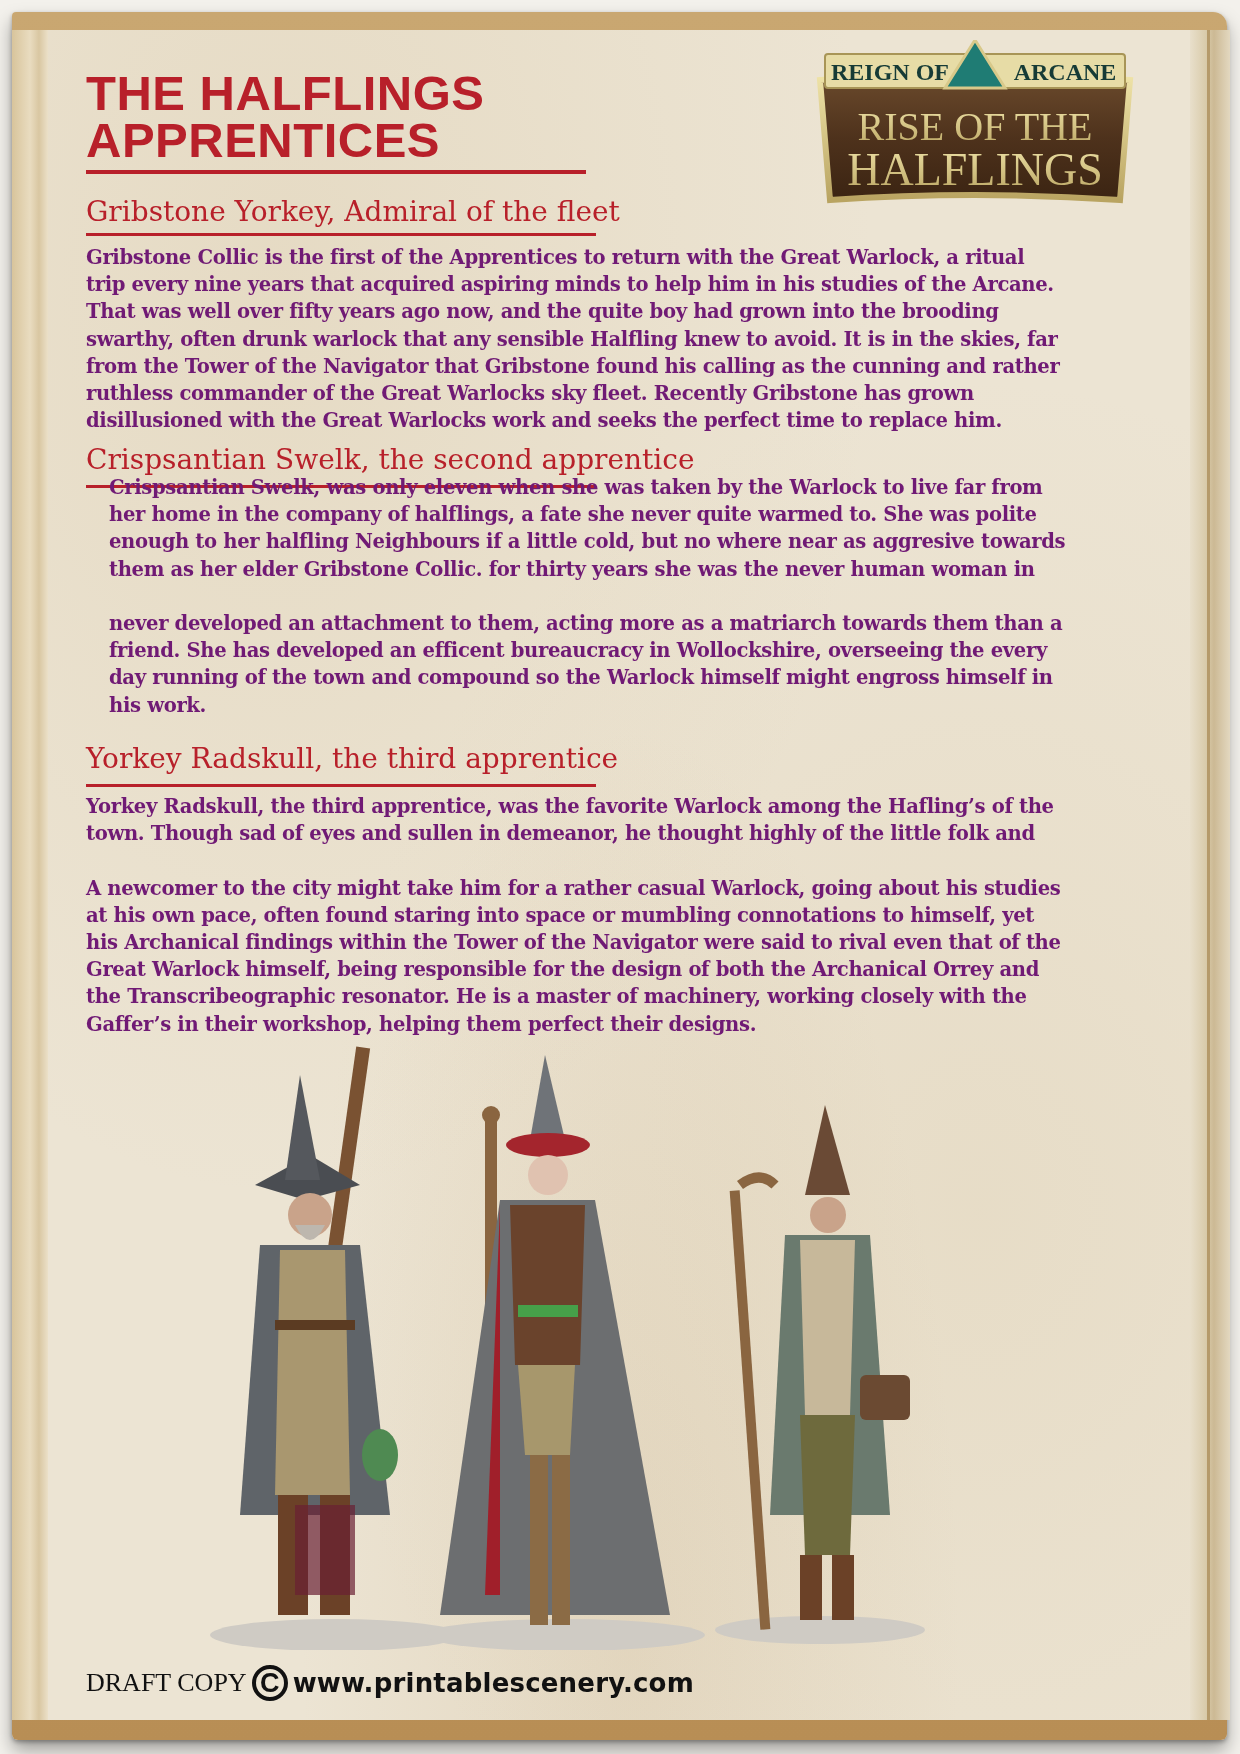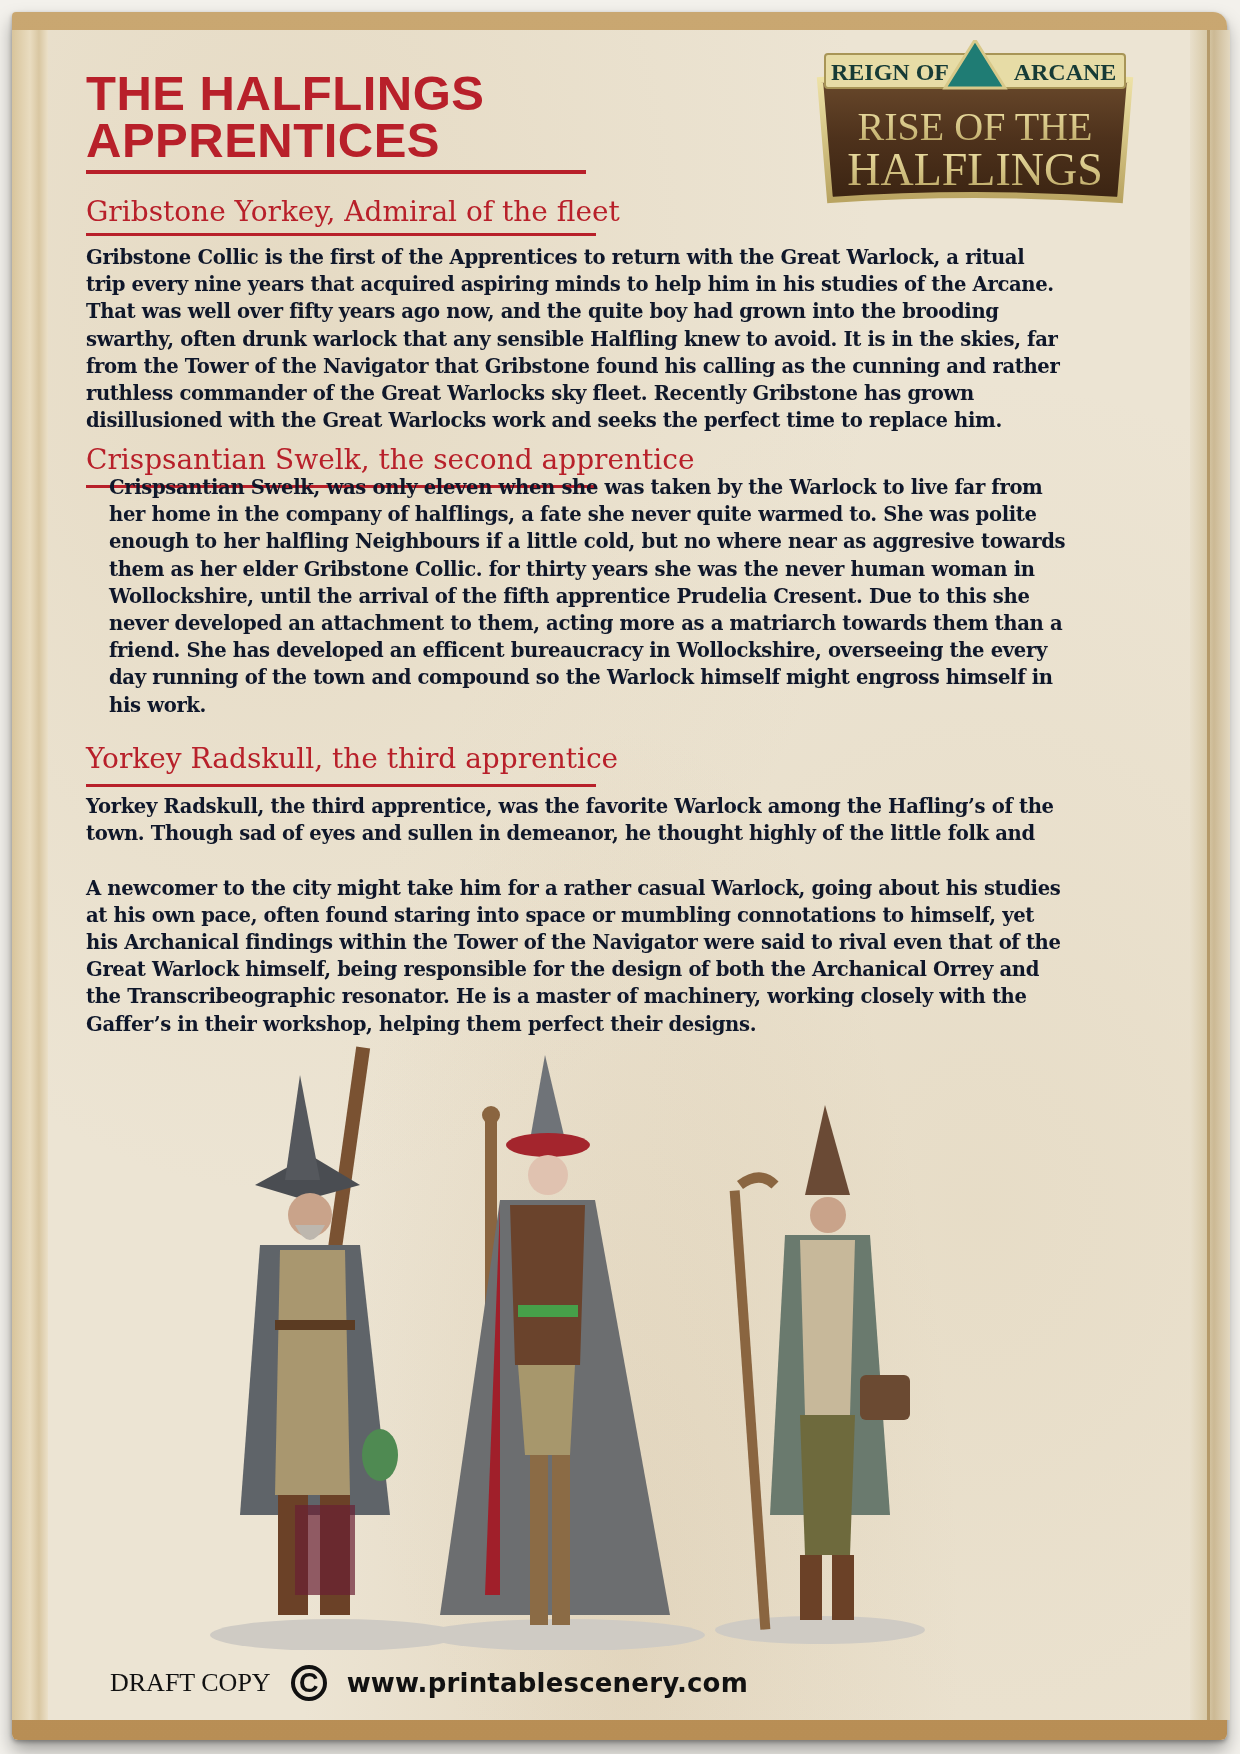--- a/index.html
+++ b/index.html
@@ -47,35 +47,35 @@
   .rule { position: absolute; left: 86px; height: 4px; background: #b8202a; }
   .rule-thin { height: 3px; }
 
   .section-heading {
     position: absolute; left: 86px; margin: 0;
     color: #b8202a; font-family: "DejaVu Serif", serif;
     font-size: 28px; font-weight: normal; line-height: 32px;
   }
   .para {
     position: absolute; left: 86px; width: 1080px; margin: 0;
-    color: #0f172a; font-family: "DejaVu Serif", serif;
+    color: #701a75; font-family: "DejaVu Serif", serif;
     font-size: 19.6px; line-height: 27.2px; font-weight: bold;
     letter-spacing: -0.35px;
   }
 
   .logo {
     position: absolute; left: 810px; top: 40px; width: 330px; height: 180px;
   }
 
   .figures {
     position: absolute; left: 200px; top: 1035px; width: 800px; height: 615px;
   }
 
   .footer {
-    position: absolute; left: 86px; top: 1665px; display: flex; align-items: center; gap: 20px; margin-left: 24px;
+    position: absolute; left: 86px; top: 1665px; display: flex; align-items: center; gap: 5px;
   }
   .draft { font-family: "Liberation Serif", serif; font-size: 26px; color: #111; }
   .copy-icon {
     width: 36px; height: 36px; border: 4px solid #111; border-radius: 50%;
     display: flex; align-items: center; justify-content: center;
     font-family: "Liberation Sans", sans-serif; font-weight: bold; font-size: 27px; color: #111;
     box-sizing: border-box;
   }
   .site { font-family: "DejaVu Sans", sans-serif; font-weight: bold; font-size: 26px; color: #111; letter-spacing: 0.2px; }
 </style>
@@ -130,21 +130,21 @@
   <span>disillusioned with the Great Warlocks work and seeks the perfect time to replace him.</span>
 </p>
 
 <h2 class="section-heading" style="top:444px;text-align:center;">Crispsantian Swelk, the second apprentice</h2>
 <div class="rule rule-thin" style="top:485px;width:510px;"></div>
 <p class="para" style="top:474px;margin-left:23px;">
   <span>Crispsantian Swelk, was only eleven when she was taken by the Warlock to live far from</span><br>
   <span>her home in the company of halflings, a fate she never quite warmed to. She was polite</span><br>
   <span>enough to her halfling Neighbours if a little cold, but no where near as aggresive towards</span><br>
   <span>them as her elder Gribstone Collic. for thirty years she was the never human woman in</span><br>
-  <span>Wollockshire, until the arrival of the fifth apprentice Prudelia Cresent. Due to this she</span><br>
+  <br>
   <span>never developed an attachment to them, acting more as a matriarch towards them than a</span><br>
   <span>friend. She has developed an efficent bureaucracy in Wollockshire, overseeing the every</span><br>
   <span>day running of the town and compound so the Warlock himself might engross himself in</span><br>
   <span>his work.</span>
 </p>
 
 <h2 class="section-heading" style="top:743px;">Yorkey Radskull, the third apprentice</h2>
 <div class="rule rule-thin" style="top:784px;width:510px;"></div>
 <p class="para" style="top:793px;">
   <span>Yorkey Radskull, the third apprentice, was the favorite Warlock among the Hafling’s of the</span><br>

